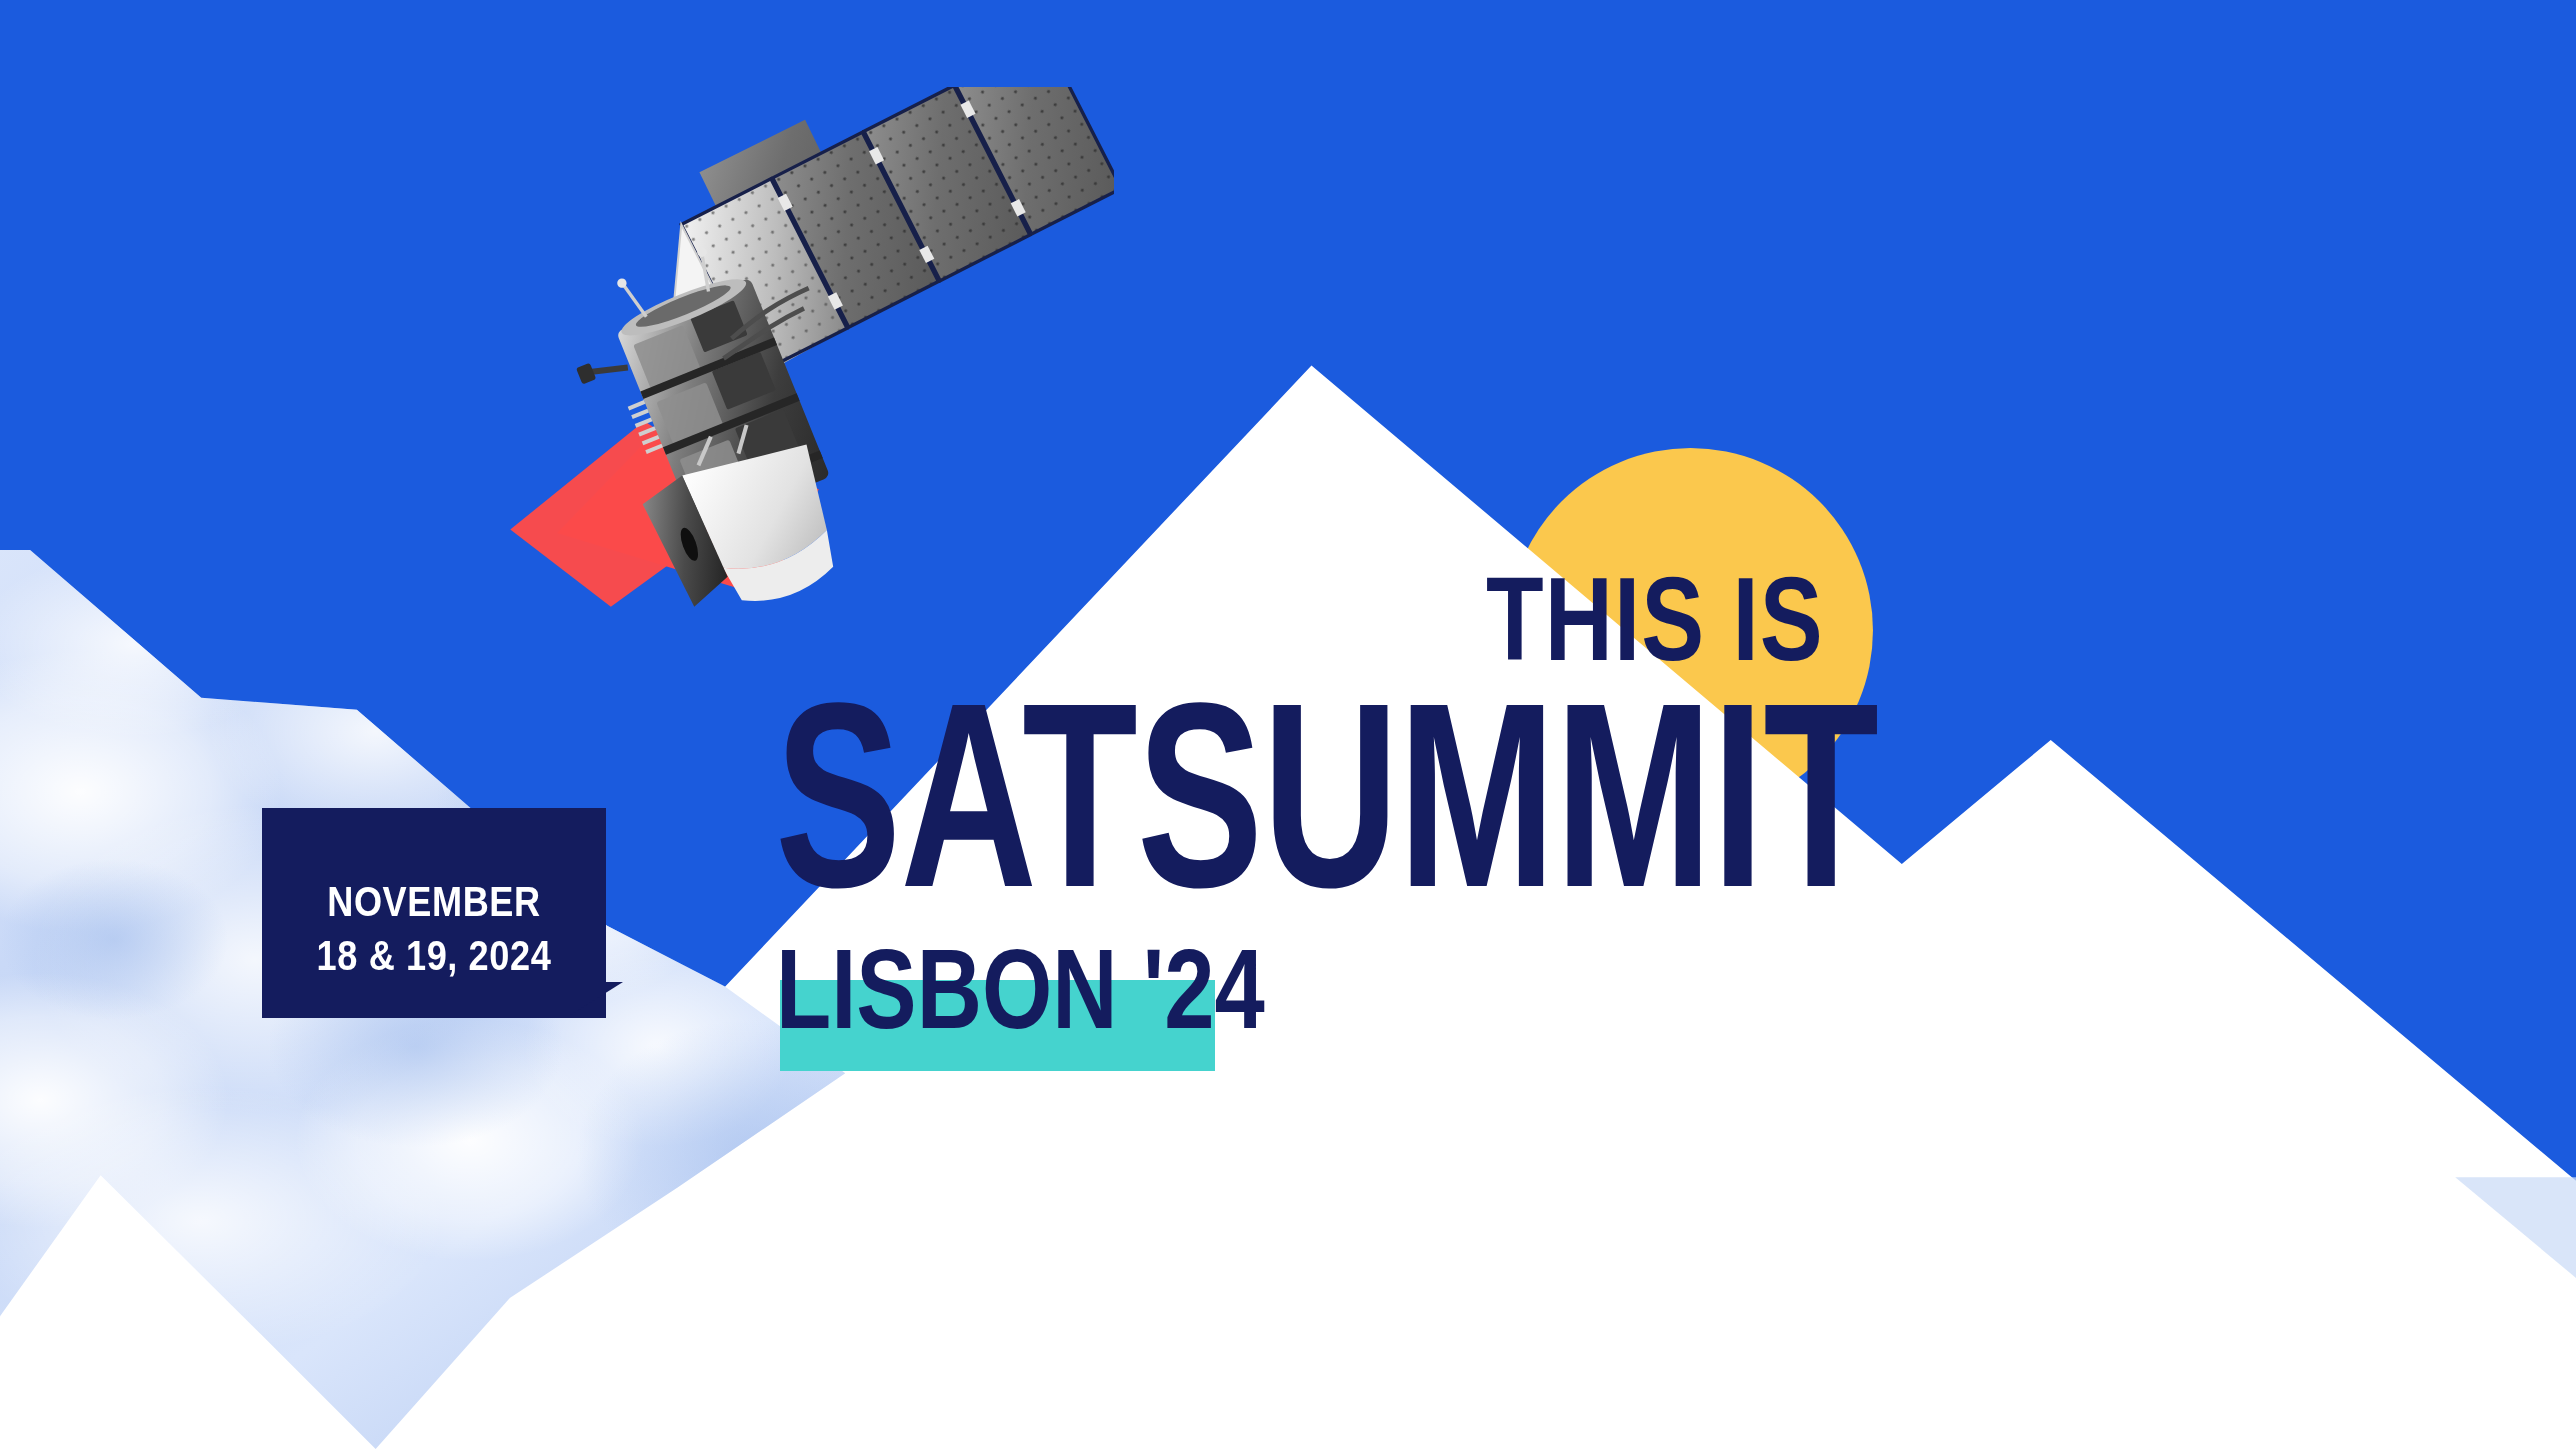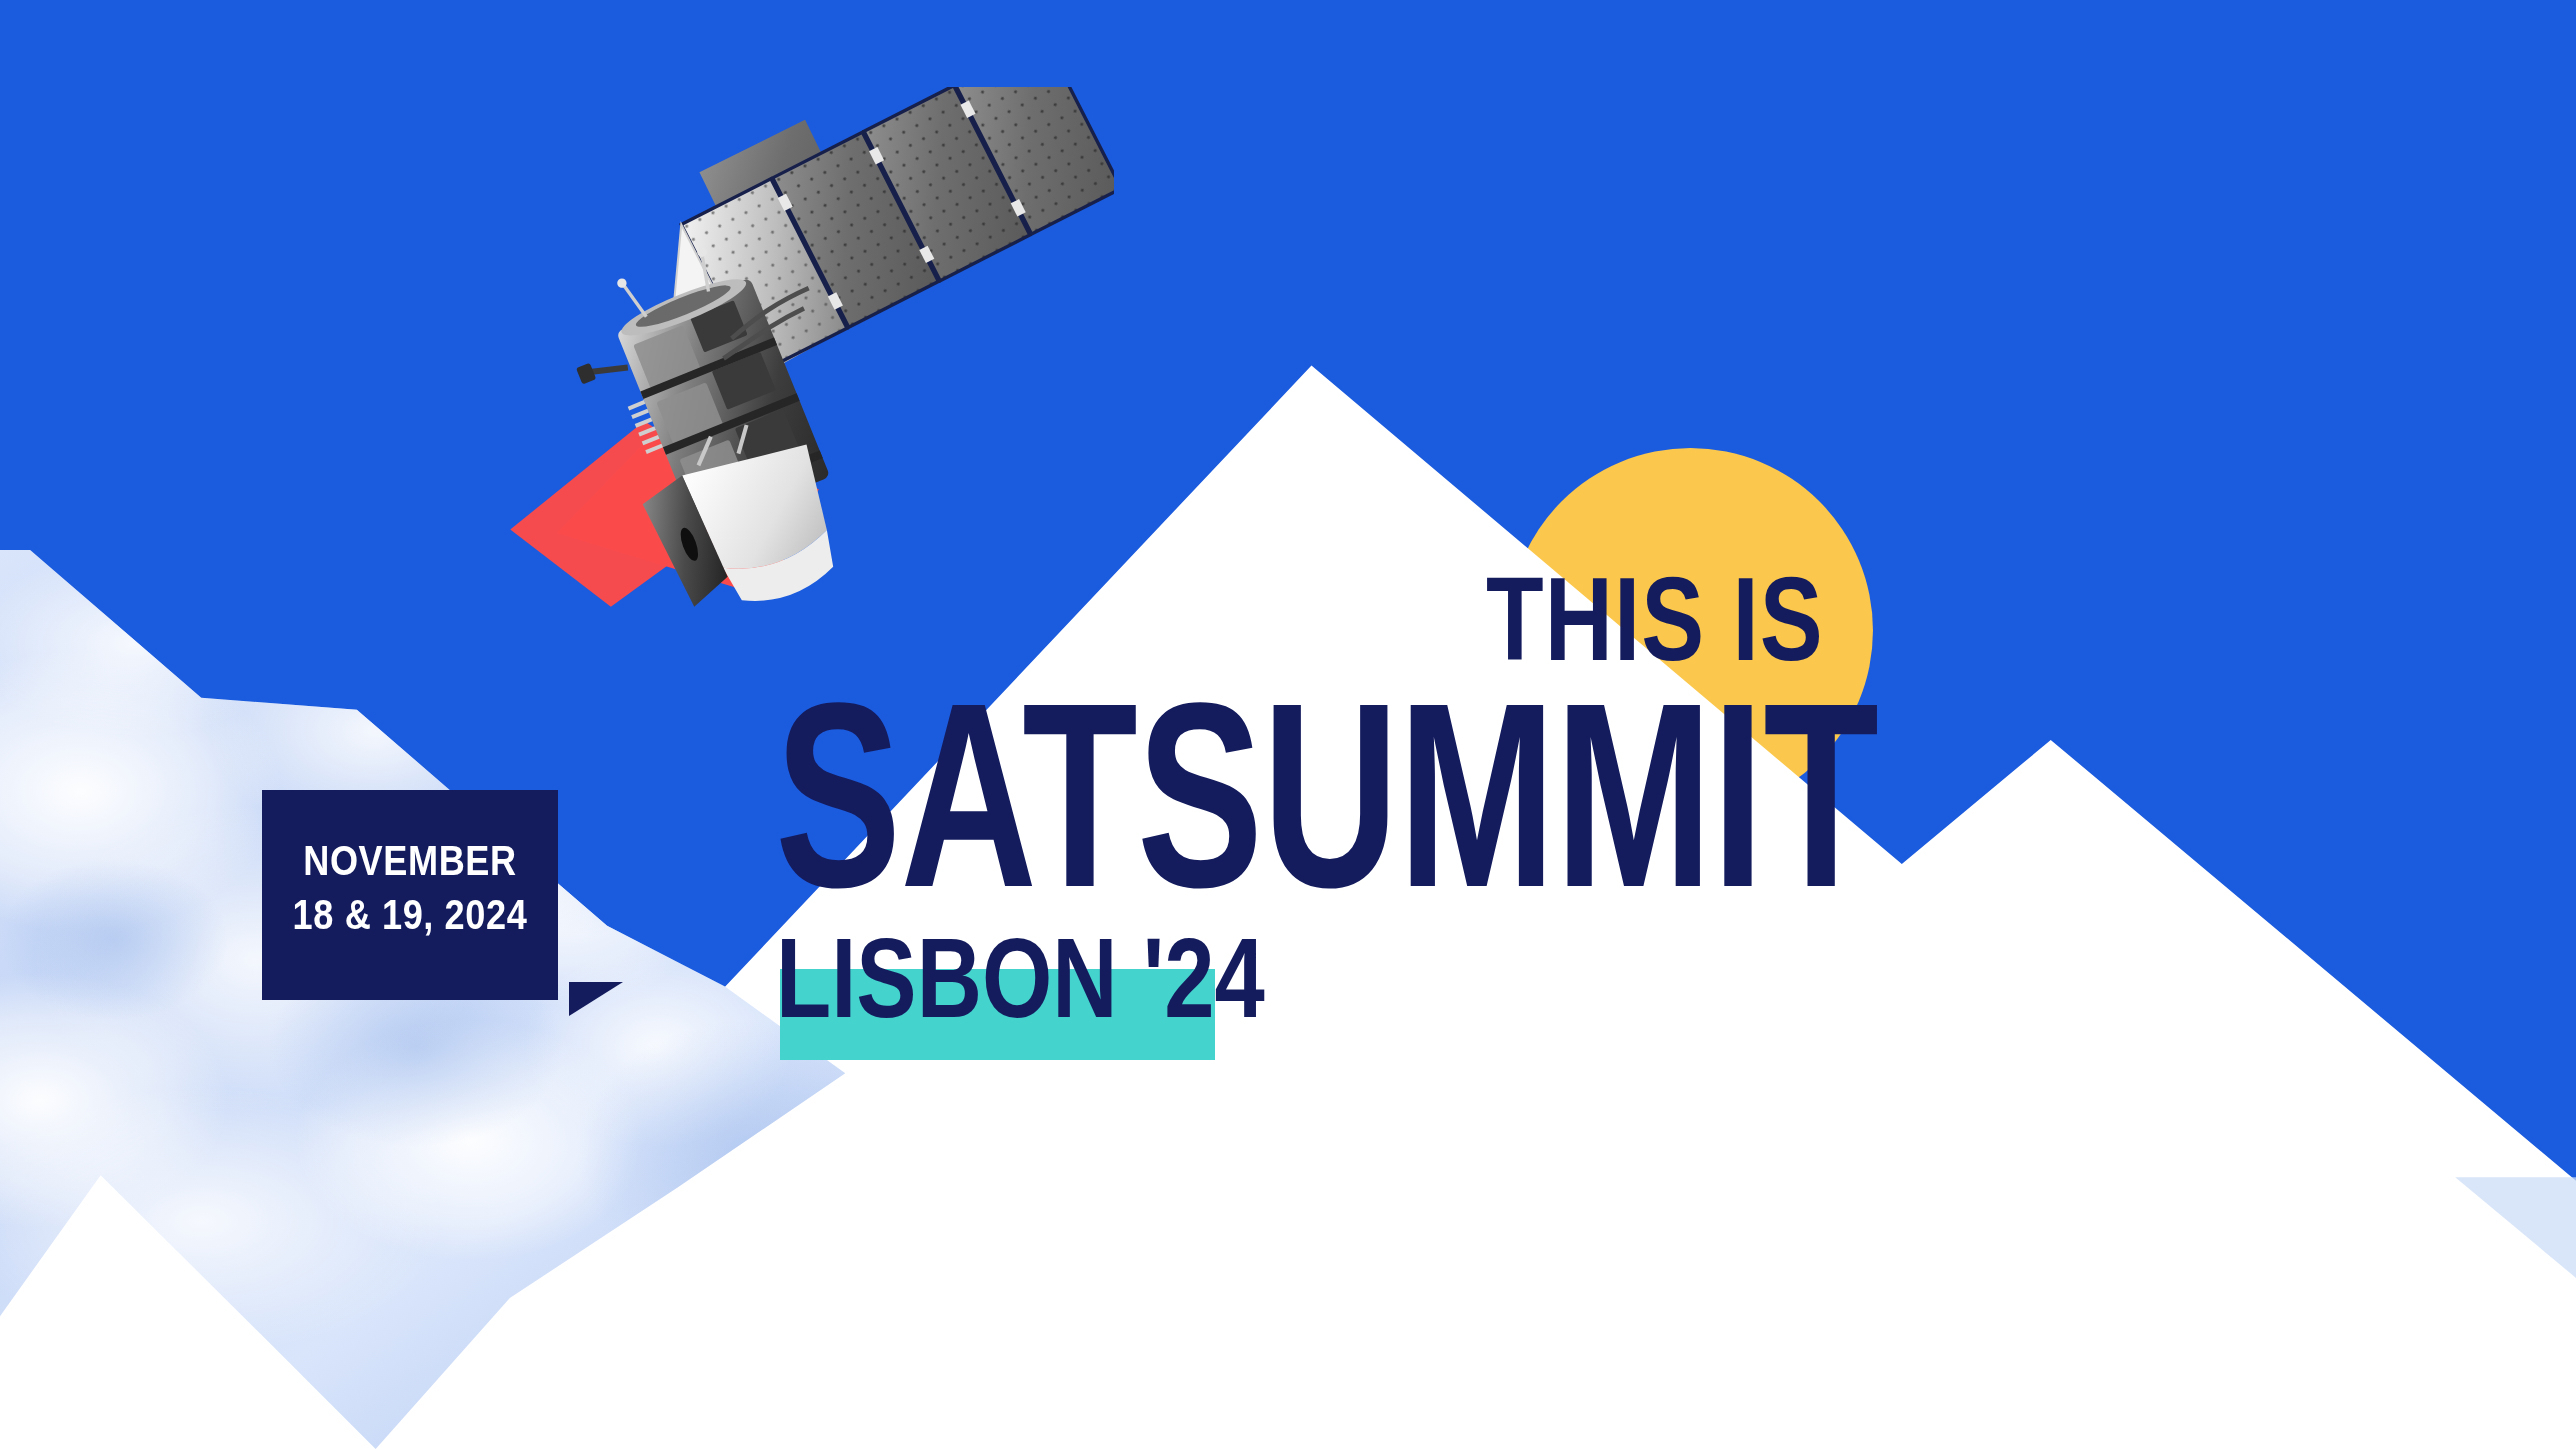--- a/index.html
+++ b/index.html
@@ -42,21 +42,21 @@
     font-weight:700;
     color:#141c5e;
     letter-spacing:-1.3px;
     transform:scaleX(.72);
     transform-origin:left top;
     white-space:nowrap;
   }
   #lisbon-wrap{
     position:absolute;
     left:1.3px;
-    top:382px;
+    top:393px;
     height:75px;
     text-align:right;
   }
   #lisbon-hl{
     position:absolute;
     left:3.4px;
     top:37px;
     width:435px;
     height:91px;
     background:#45d3ce;
@@ -71,26 +71,26 @@
     color:#141c5e;
     letter-spacing:0px;
     transform:scaleX(.80);
     transform-origin:left top;
     white-space:nowrap;
   }
 
   
   #date-badge{
     position:absolute;
-    left:262px;top:790px;
-    width:296px;height:210px;
+    left:262px;top:808px;
+    width:344px;height:210px;
     background:#141c5e;
     z-index:45;
     box-sizing:border-box;
-    padding:44px 0 0 0;
+    padding:67px 0 0 0;
     text-align:center;
   }
   #date-badge .ln{
     color:#ffffff;
     font-size:42px;
     line-height:1.28;
     font-weight:700;
     letter-spacing:0.7px;
     transform:scaleX(.86);
     display:block;

